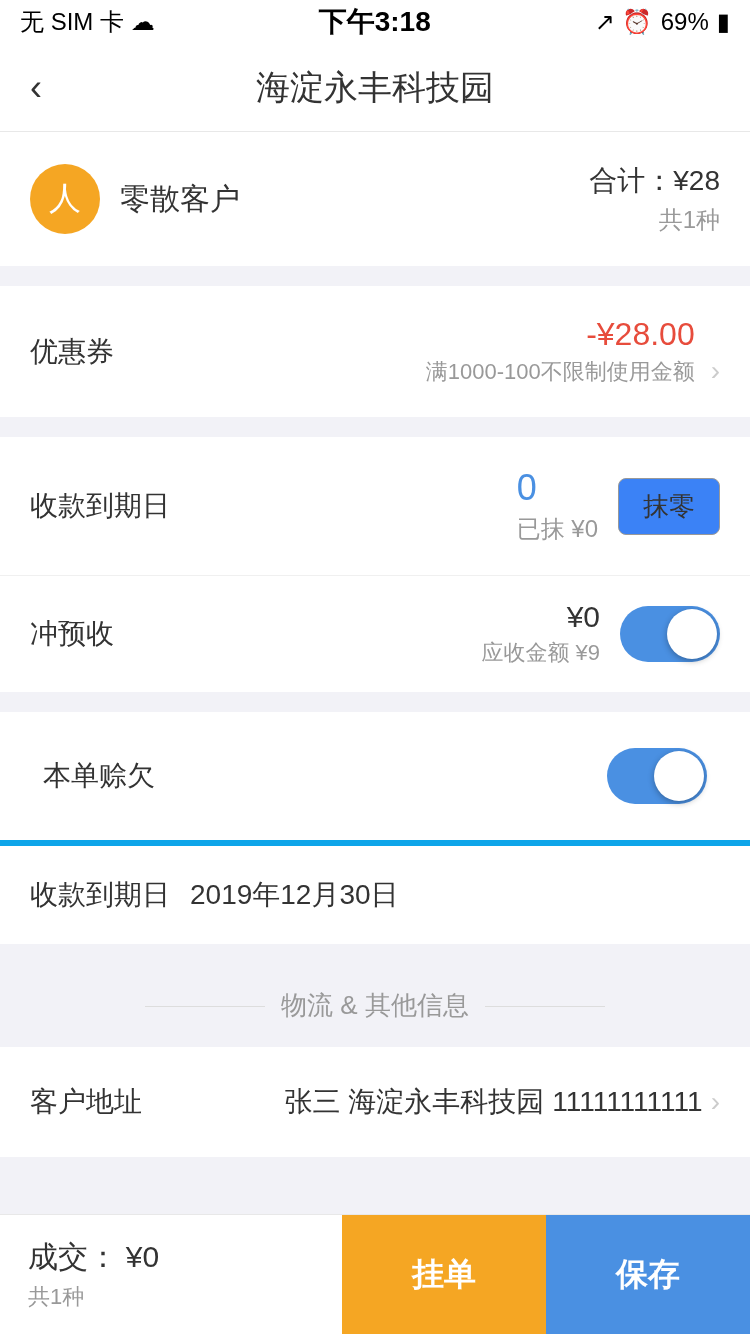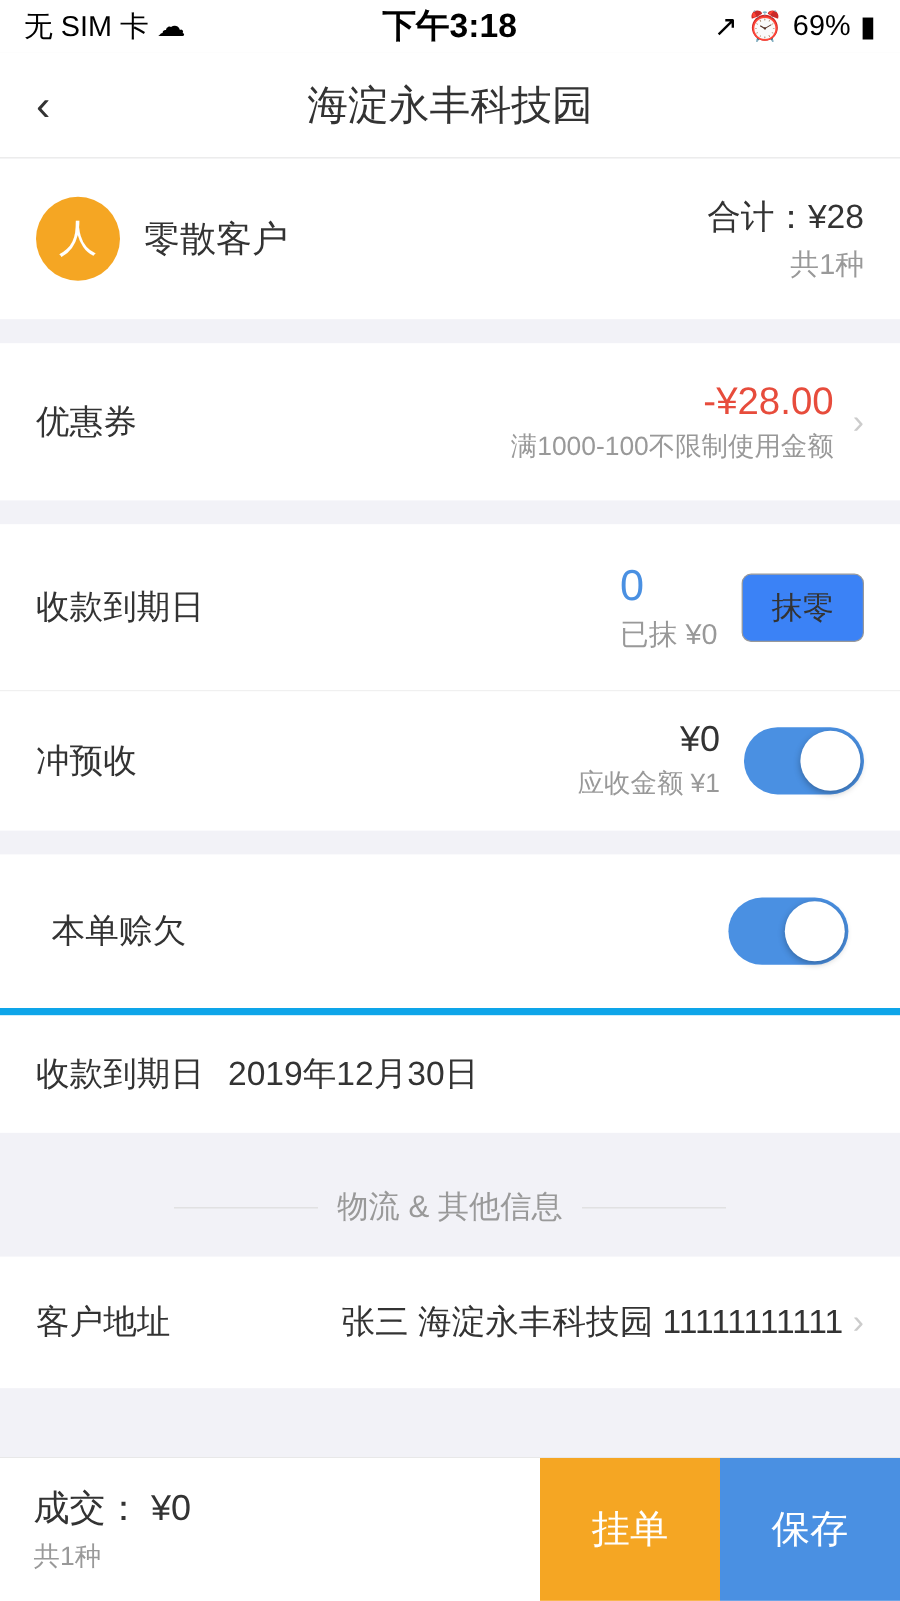--- a/index.html
+++ b/index.html
@@ -99,21 +99,21 @@
       background: #fff;
       display: flex;
       align-items: center;
       justify-content: space-between;
       padding: 30px 30px;
       border-bottom: 1px solid #f0f0f0;
       min-height: 90px;
     }
     .row-item:last-child { border-bottom: none; }
     .row-label { font-size: 28px; color: #333; }
-    .row-right { display: flex; align-items: center; gap: 16px; }
+    .row-right { display: flex; align-items: flex-end; gap: 16px; }
     .row-right-content { text-align: right; }
     .coupon-discount { font-size: 32px; color: #e74c3c; font-weight: 500; }
     .coupon-desc { font-size: 22px; color: #999; margin-top: 4px; margin-left: 36px; }
 
     .chevron-icon { font-size: 28px; color: #ccc; }
 
     
     .transaction-row {
       background: #fff;
       display: flex;
@@ -252,28 +252,29 @@
     }
     .footer-info {
       flex: 1;
       padding: 0 28px;
     }
     .footer-total { font-size: 28px; color: #333; }
     .footer-total span { font-size: 30px; color: #333; font-weight: 500; }
     .footer-count { font-size: 22px; color: #999; margin-top: 4px; }
     .footer-btn {
       height: 100%;
-      width: 150px;
+      width: 204px;
       display: flex;
       align-items: center;
       justify-content: center;
       font-size: 32px;
       color: #fff;
       cursor: pointer;
       flex-shrink: 0;
+      font-weight: bold;
     }
     .btn-hold { background: #f5a623; }
     .btn-save { background: #4a90e2; }
   </style>
 </head>
 <body>
 
 <div class="status-bar">
   <div class="status-left">
     <span>无 SIM 卡 ☁</span>
@@ -332,21 +333,21 @@
         </div>
         <button class="round-btn">抹零</button>
       </div>
     </div>
 
     <div class="pre-row">
       <div class="row-label">冲预收</div>
       <div class="pre-right">
         <div class="pre-amount-block">
           <div class="pre-amount">¥0</div>
-          <div class="pre-receivable">应收金额 ¥1</div>
+          <div class="pre-receivable">应收金额 ¥9</div>
         </div>
         <div class="toggle">
           <div class="toggle-knob"></div>
         </div>
       </div>
     </div>
   </div>
 
   <div class="credit-section">
     <div class="credit-row">

